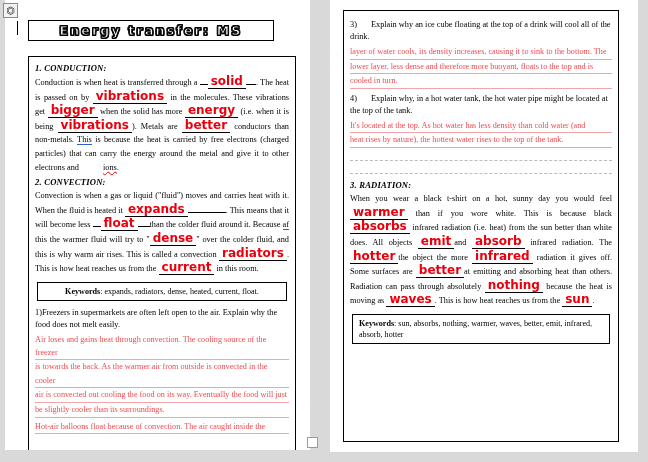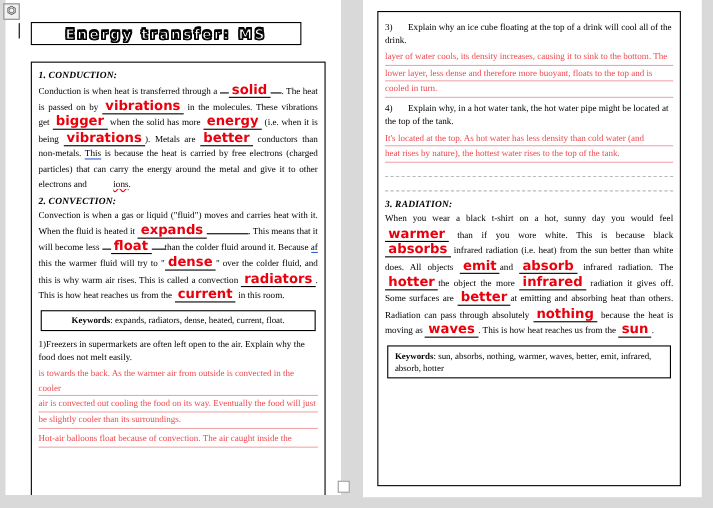--- a/index.html
+++ b/index.html
@@ -227,20 +227,21 @@
       </div>
 
       <div class="kw-box">
         <span class="kw-label">Keywords</span><span>: </span><span>expands, radiators, dense, heated, current, float.</span>
       </div>
 
       <div class="q-text">
         <span class="q-num">1)</span><span>Freezers in supermarkets are often left open to the air.  Explain why the food does not melt easily.</span>
       </div>
       <div class="red-answer">
+        <span class="line">Air loses and gains heat through convection. The cooling source of the freezer</span>
         <span class="line">is towards the back. As the warmer air from outside is convected in the cooler</span>
         <span class="line">air is convected out cooling the food on its way. Eventually the food will just</span>
         <span class="line">be slightly cooler than its surroundings.</span>
       </div>
 
       <div class="red-answer">
         <span class="line">Hot-air balloons float because of convection. The air caught inside the</span>
 
       </div>
 

